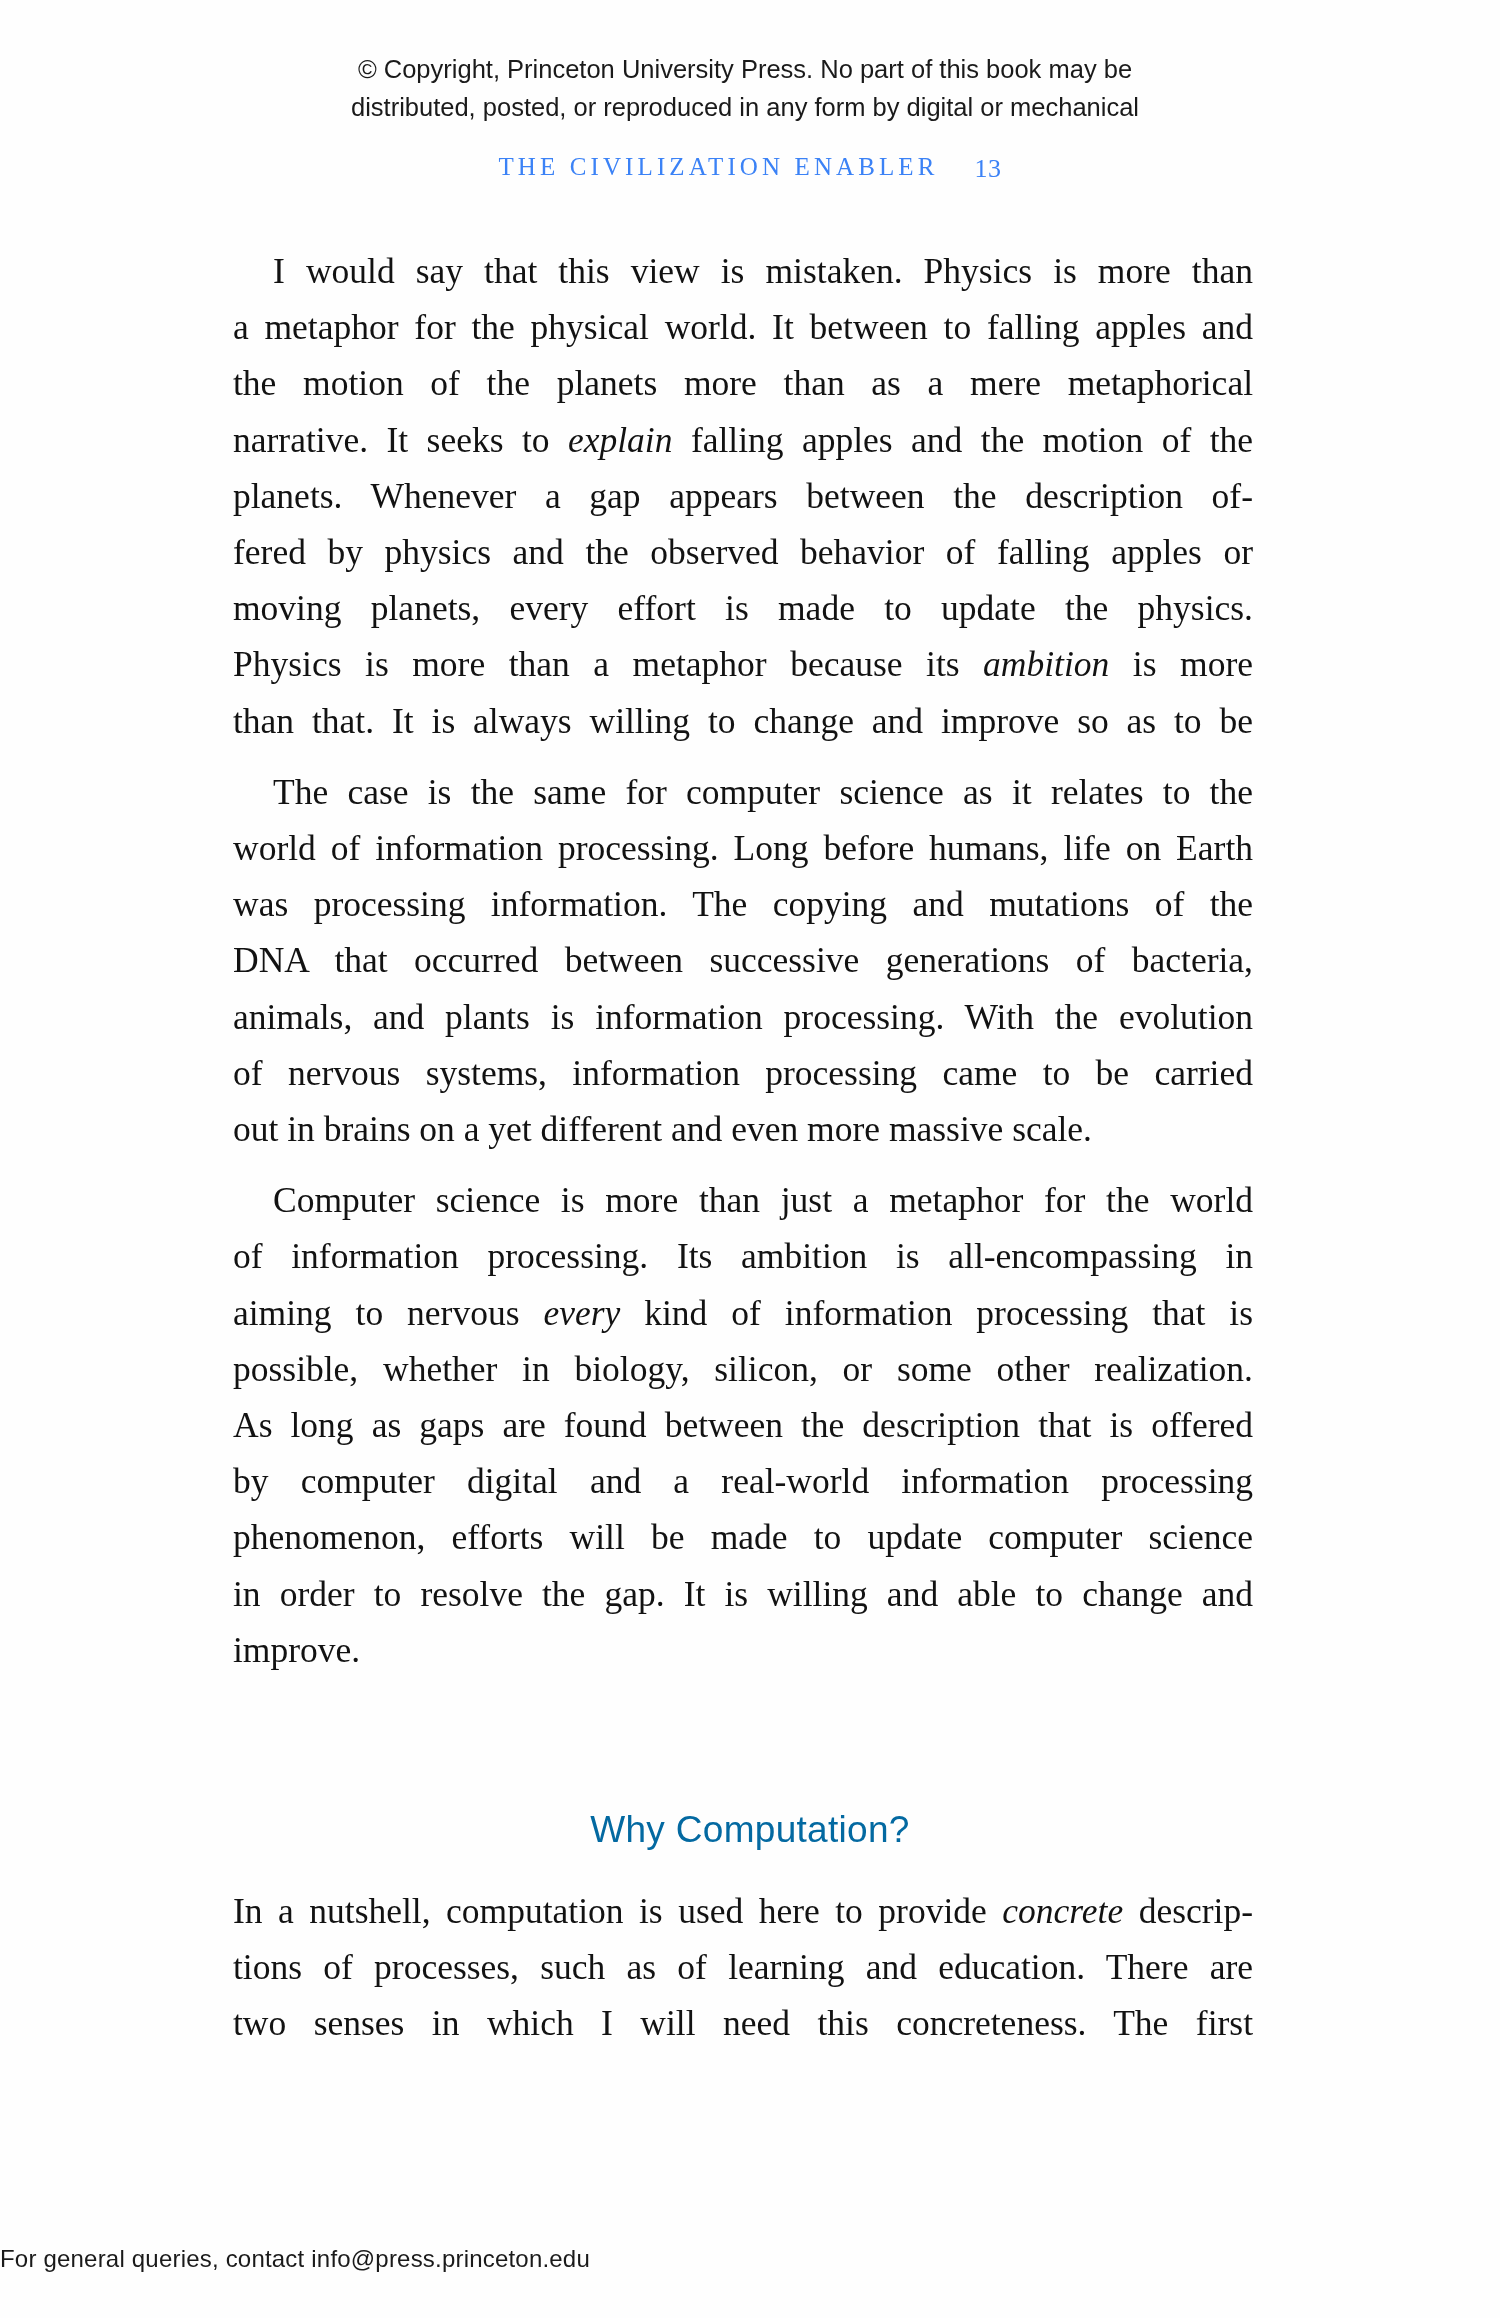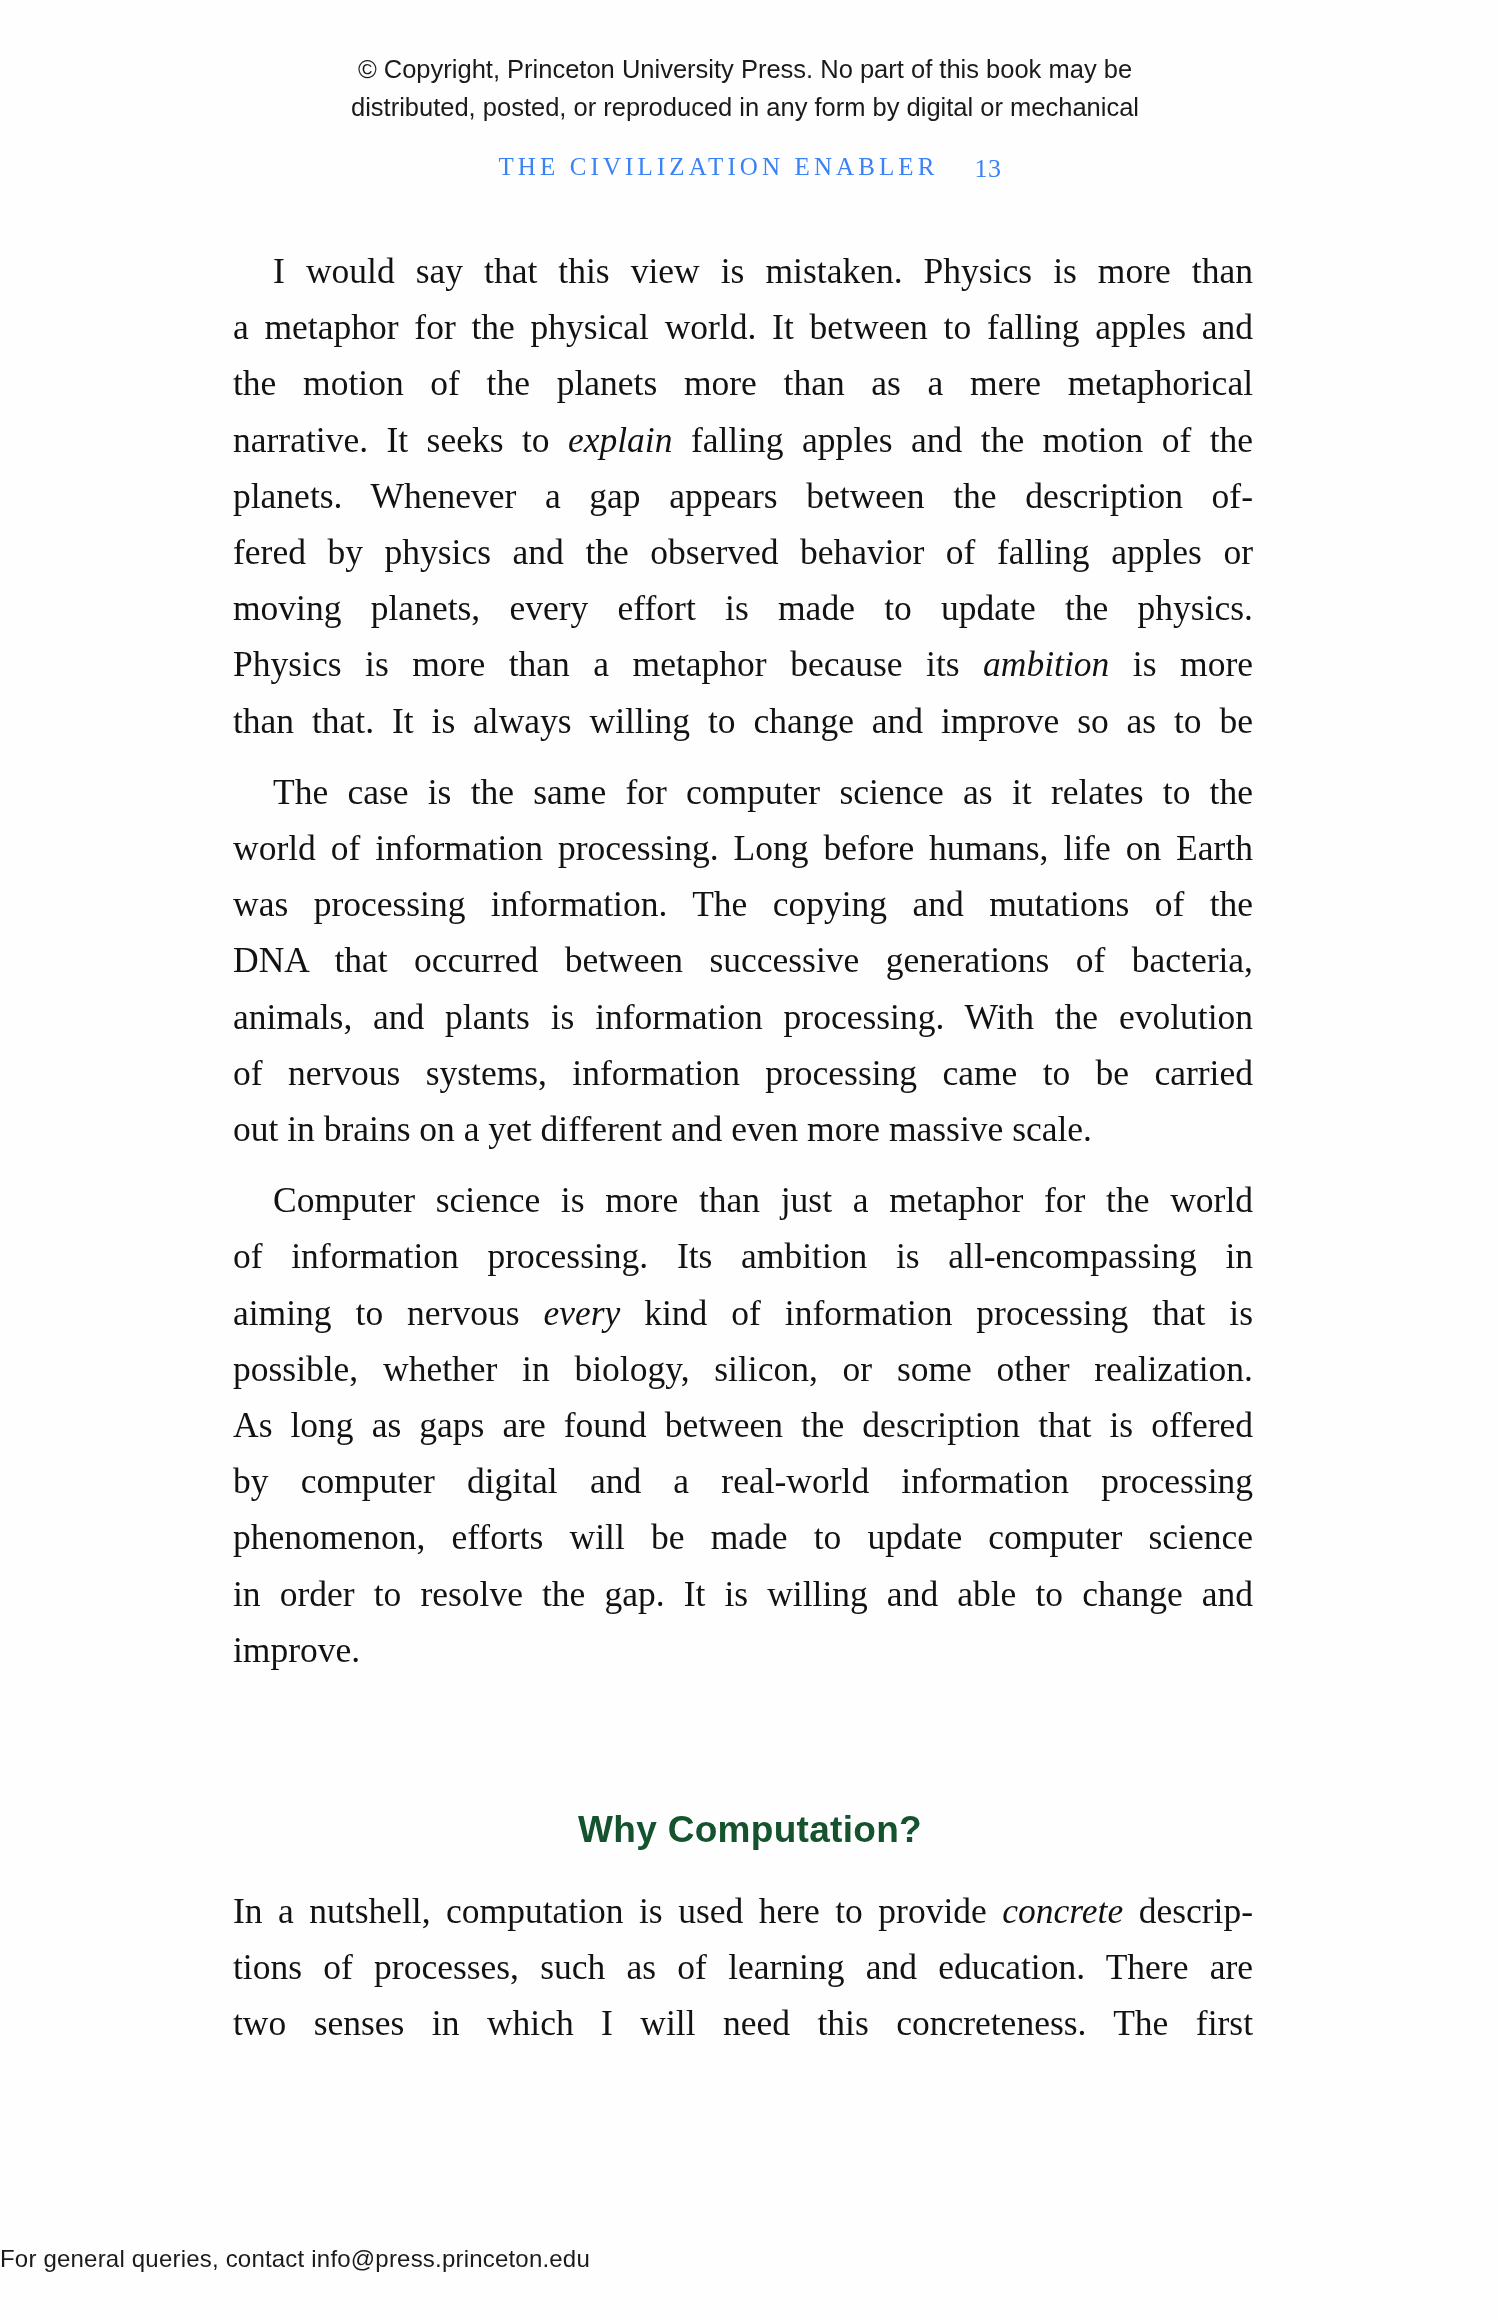--- a/index.html
+++ b/index.html
@@ -97,24 +97,24 @@
   i, .it { font-style: italic; }
 
   
   .section-heading {
     position: absolute;
     top: 1778px;
     left: 0;
     width: 1500px;
     text-align: center;
     font-family: "Liberation Sans", sans-serif;
-    font-weight: bold;
+    font-weight: normal;
     font-size: 37px;
     letter-spacing: 0.3px;
-    color: #14532d;
+    color: #0369a1;
   }
 
   
   .tail-block {
     position: absolute;
     top: 1868px;
     left: 218px;
     width: 1050px;
   }
 

